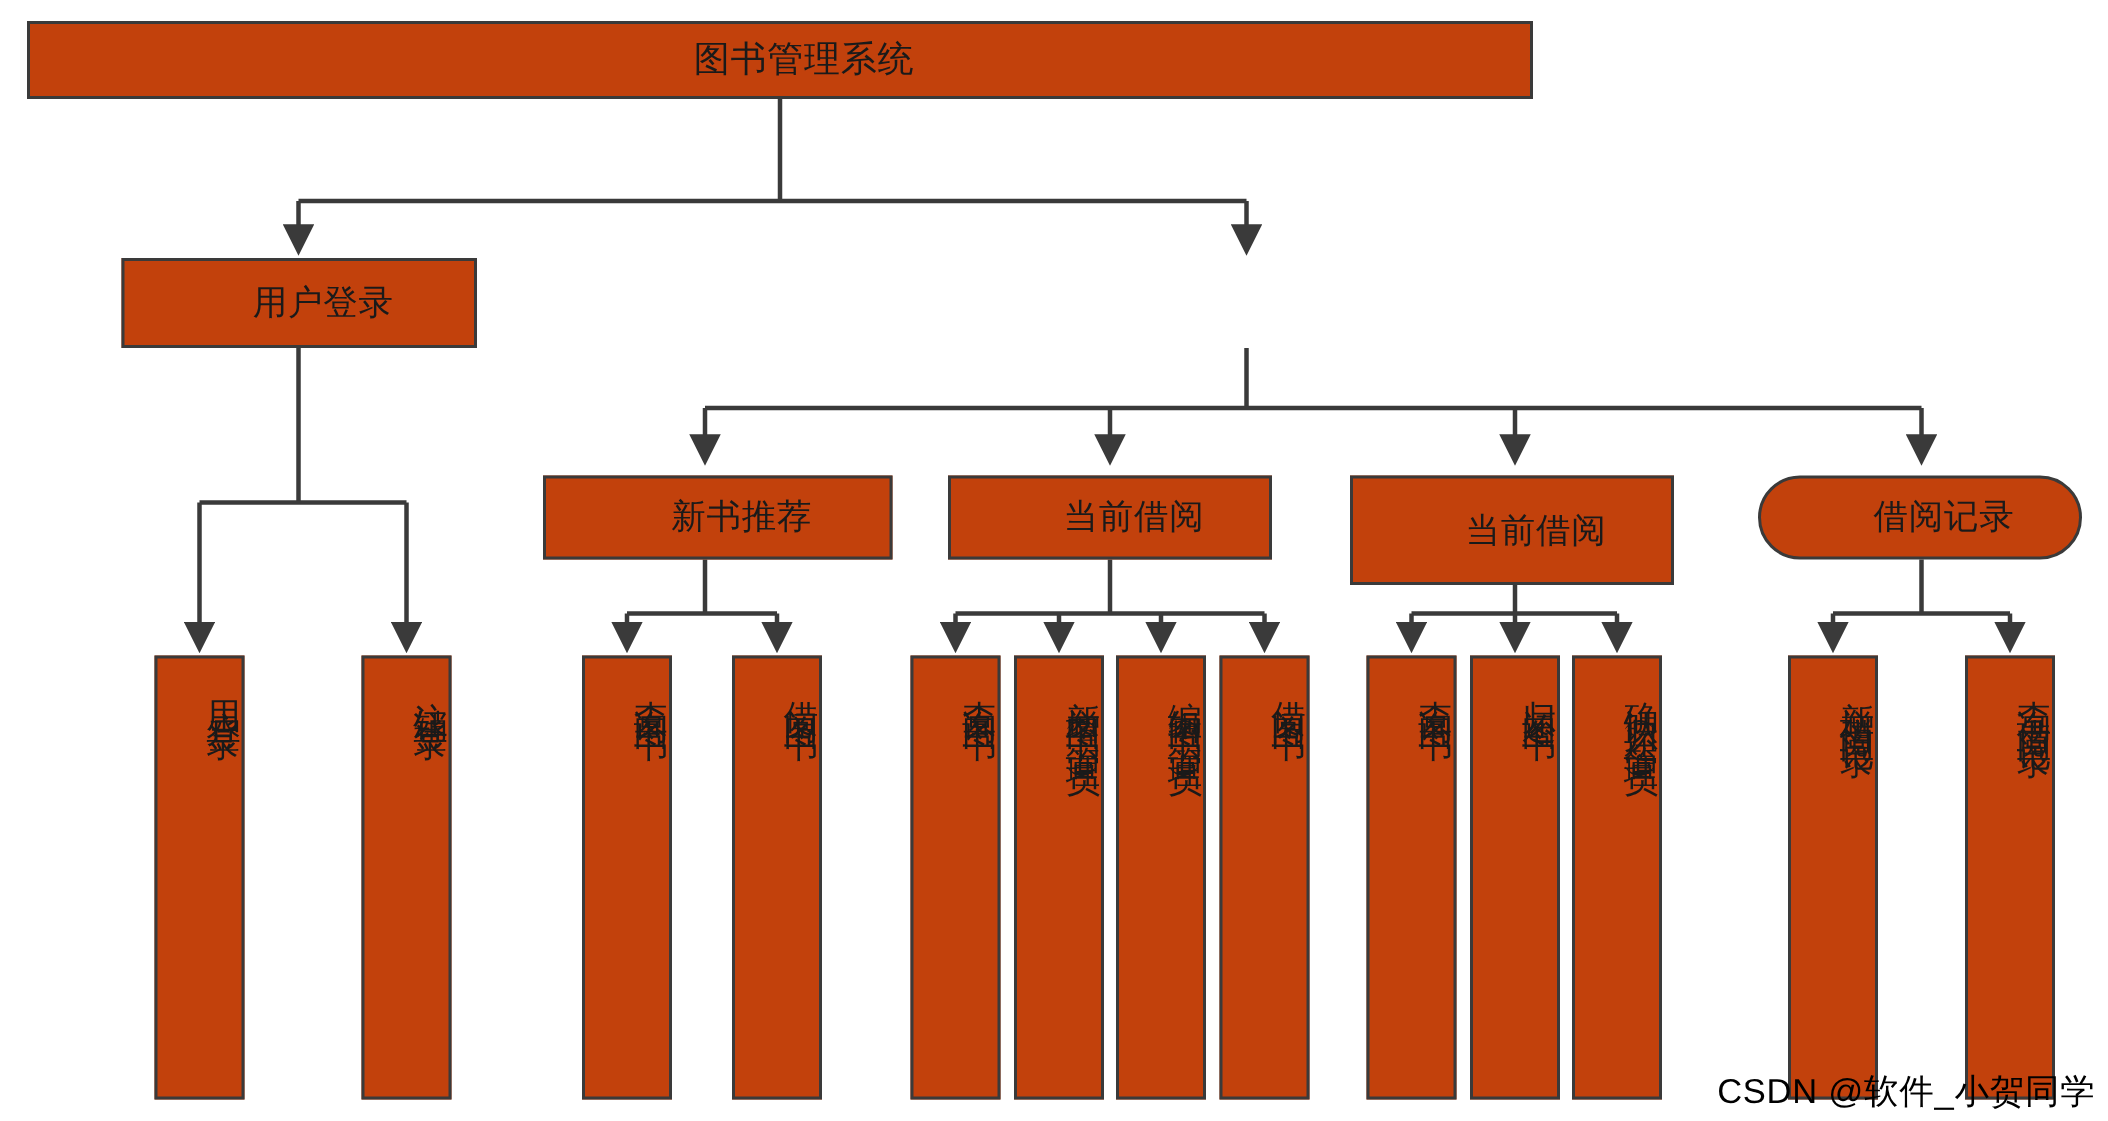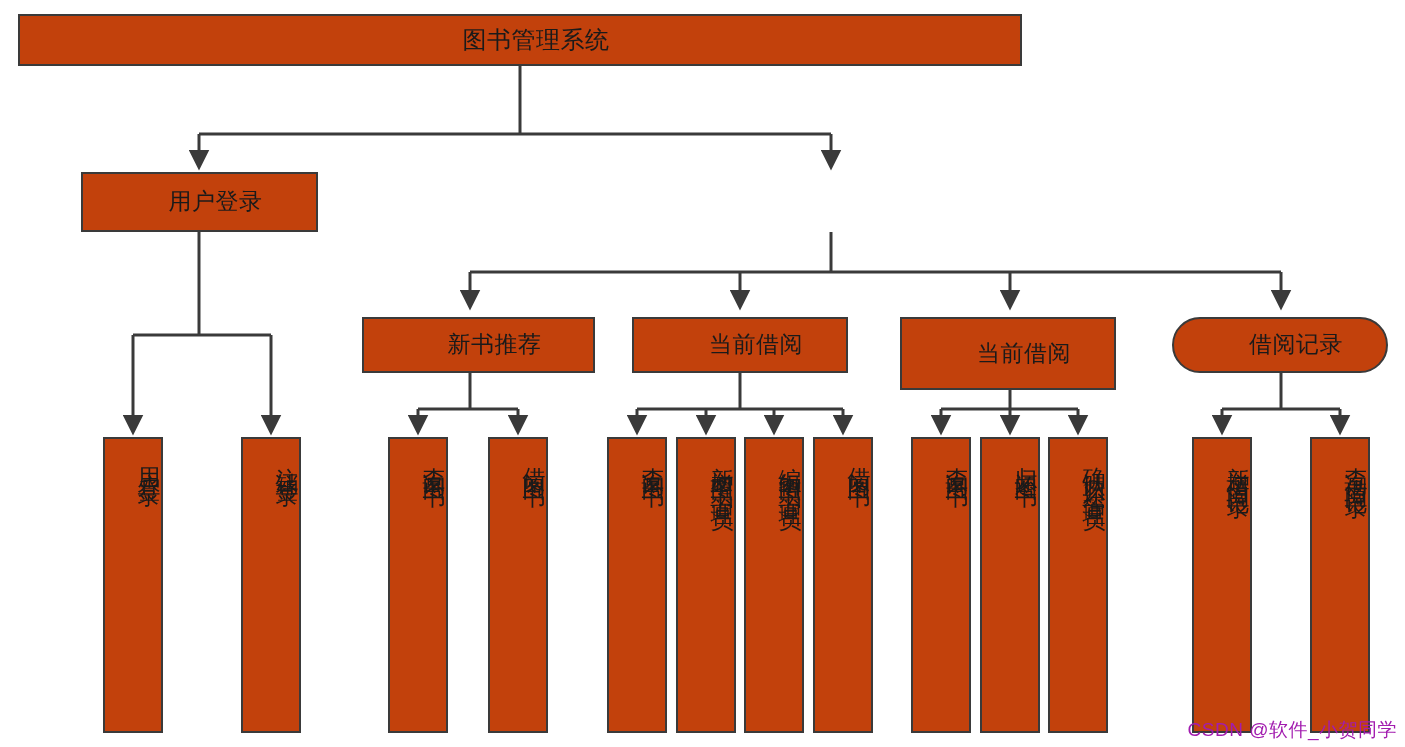--- a/index.html
+++ b/index.html
@@ -46,22 +46,22 @@
     font-size:23px;
     letter-spacing:6px;
     line-height:1;
     white-space:nowrap;
     display:block;
   }
   .watermark{
     position:absolute;
     right:8px;
     bottom:4px;
-    font-size:19px;
-    color:#a21caf;
+    font-size:23px;
+    color:#000000;
     white-space:nowrap;
     letter-spacing:0.5px;
     text-align:right;
   }
 </style>
 </head>
 <body>
 
 <div id="diagram-root">
 

